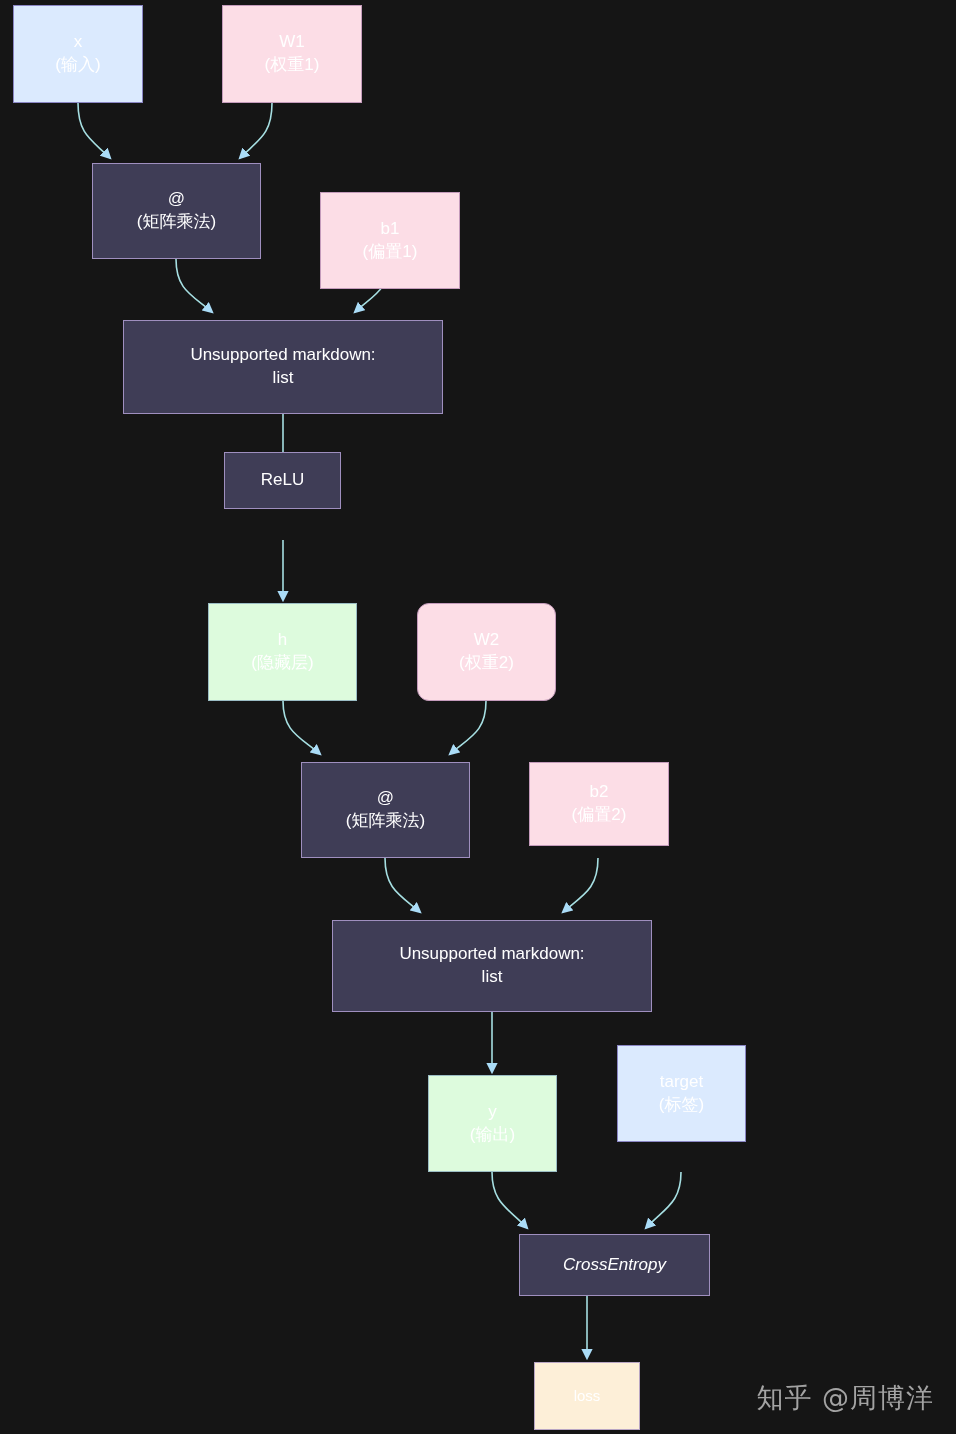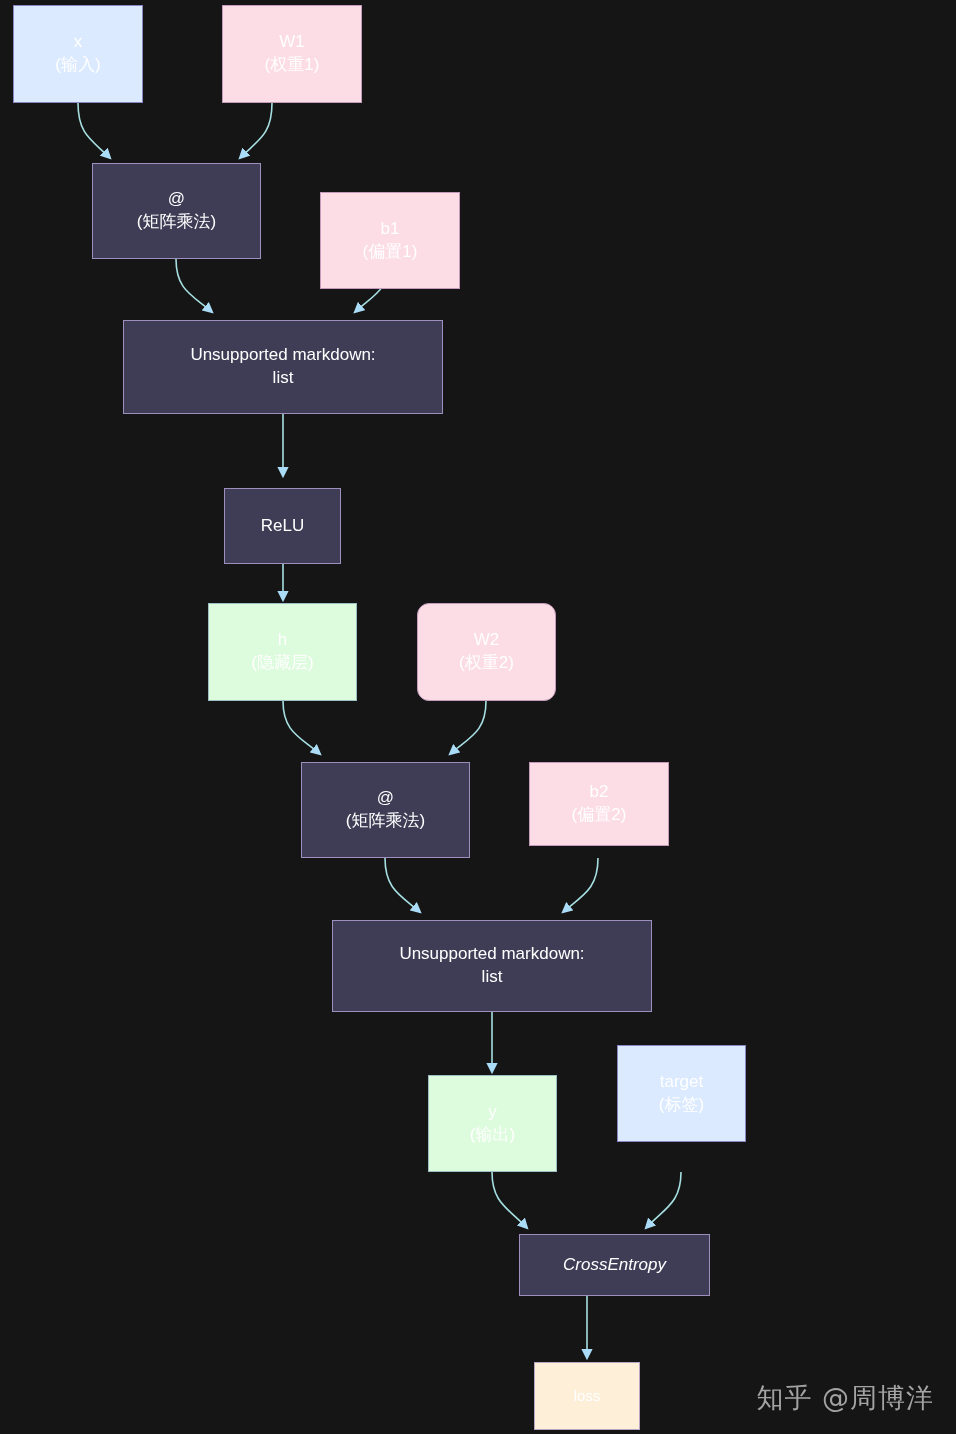--- a/index.html
+++ b/index.html
@@ -145,21 +145,21 @@
   <div class="node param" style="left:320px; top:163px; width:140px; height:97px;margin-top:29px;">
     <span class="l1">b1</span>
     <span class="l2">(偏置1)</span>
   </div>
 
   <div class="node op" style="left:123px; top:320px; width:320px; height:94px;">
     <span class="l1">Unsupported markdown:</span>
     <span class="l2">list</span>
   </div>
 
-  <div class="node op" style="left:224px; top:488px; width:117px; height:76px;">
+  <div class="node op" style="left:224px; top:452px; width:117px; height:57px;">
     <span class="l1">ReLU</span>
   </div>
 
   <div class="node act" style="left:208px; top:603px; width:149px; height:98px;">
     <span class="l1">h</span>
     <span class="l2">(隐藏层)</span>
   </div>
 
   <div class="node param" style="left:417px; top:603px; width:139px; height:98px;border-radius:12px;">
     <span class="l1">W2</span>

